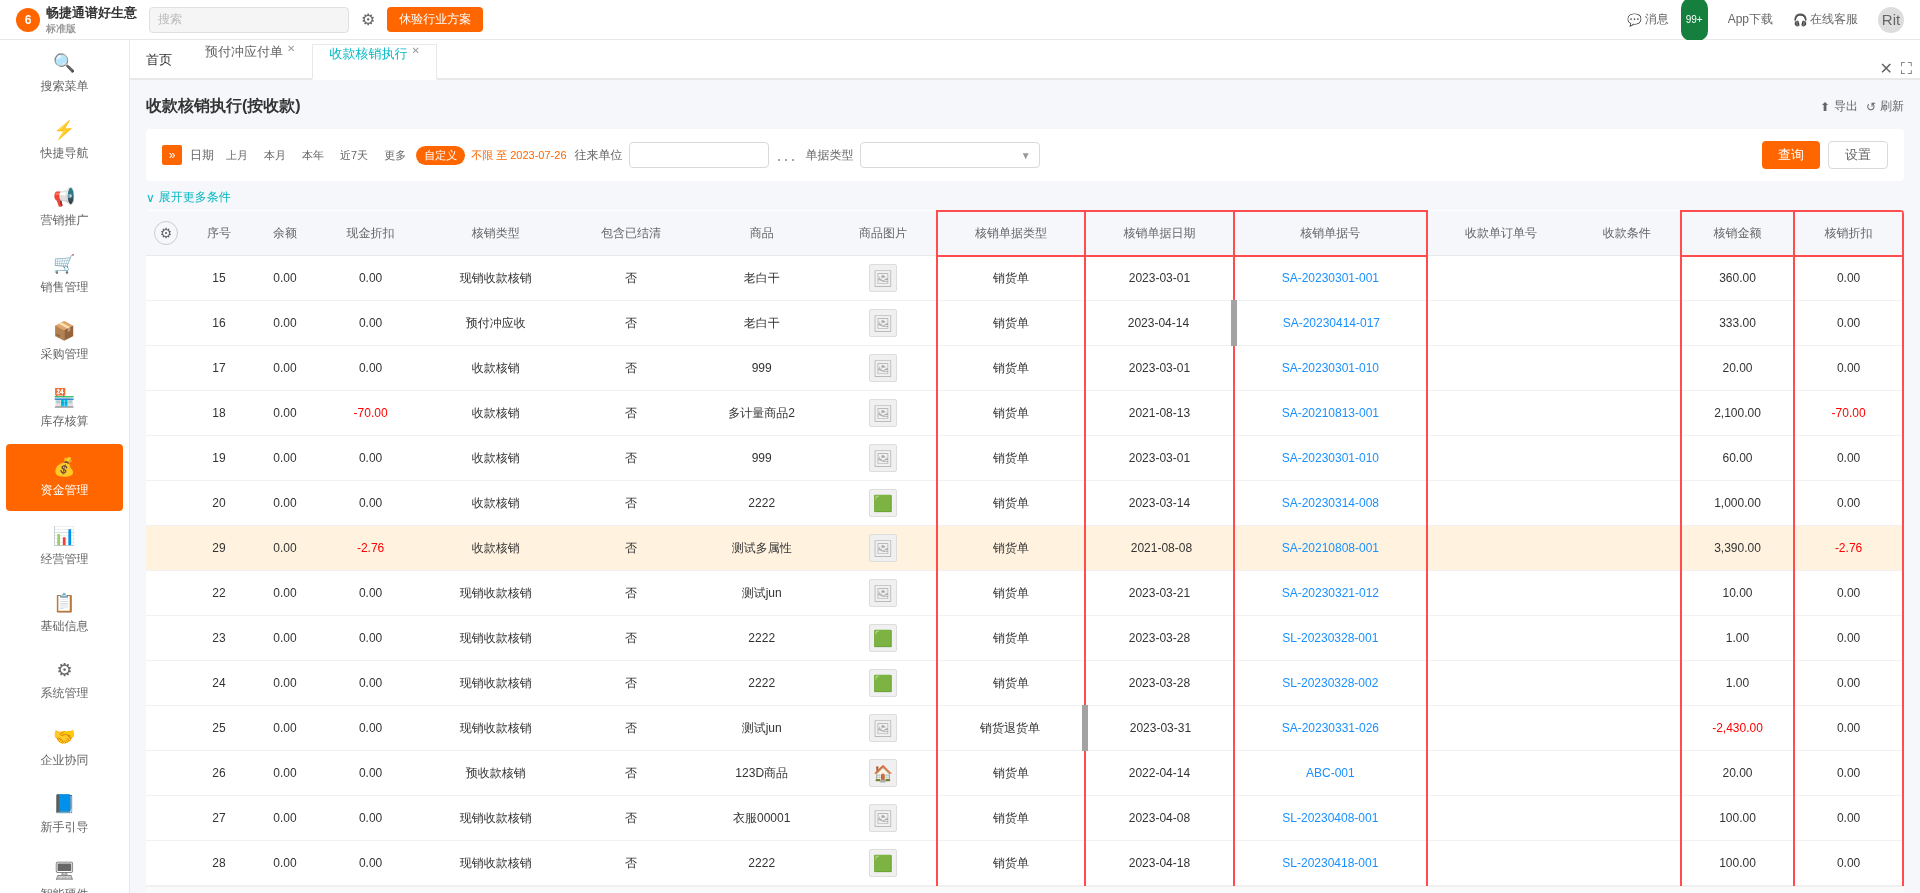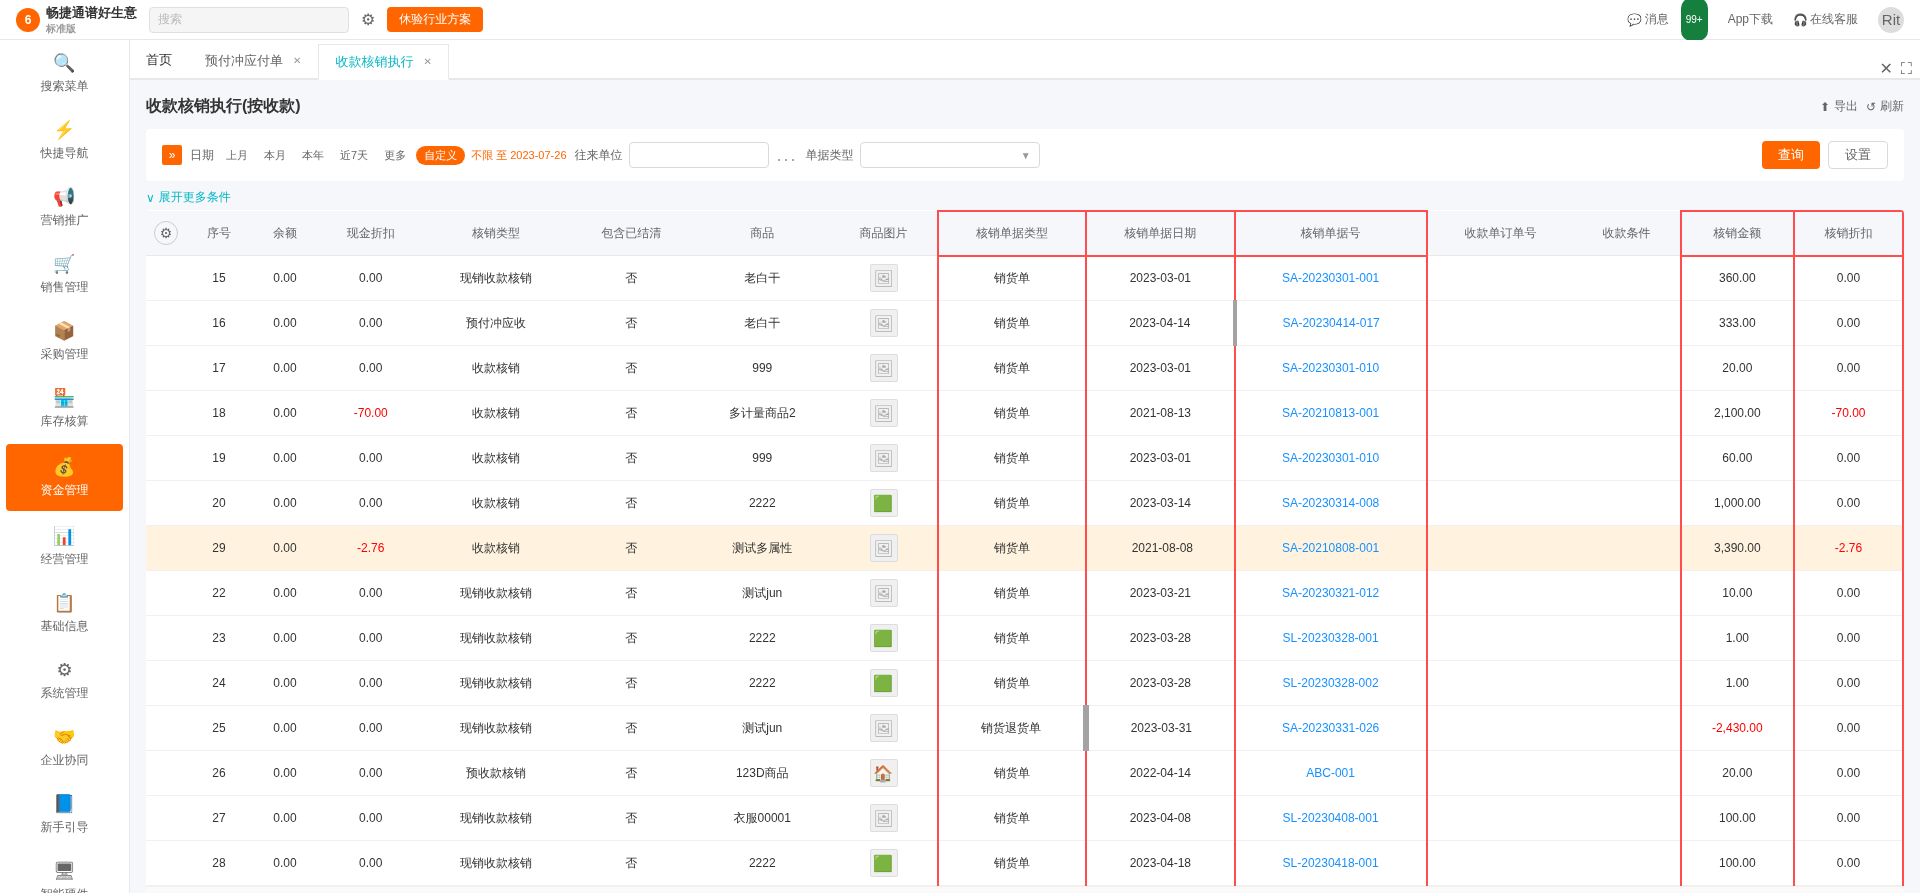--- a/index.html
+++ b/index.html
@@ -26,21 +26,21 @@
     .sidebar { width: 130px; background: #fff; border-right: 1px solid #e8e8e8; display: flex; flex-direction: column; }
     .sidebar-item { display: flex; flex-direction: column; align-items: center; justify-content: center; padding: 12px 8px; cursor: pointer; gap: 4px; color: #666; font-size: 12px; }
     .sidebar-item.active { background: #f60; color: #fff; border-radius: 4px; margin: 2px 6px; }
     .sidebar-icon { font-size: 18px; }
 
     
     .main-content { flex: 1; display: flex; flex-direction: column; overflow: hidden; }
 
     
     .tabs-bar { height: 40px; background: #fff; display: flex; align-items: flex-end; border-bottom: 2px solid #e8e8e8; padding-left: 0; }
-    .tab { display: flex; align-items: center; height: 36px; padding: 0 16px; cursor: pointer; font-size: 13px; color: #666; border: 1px solid transparent; border-bottom: none; gap: 6px; }
+    .tab { display: flex; align-items: flex-start; height: 36px; padding: 0 16px; cursor: pointer; font-size: 13px; color: #666; border: 1px solid transparent; border-bottom: none; }
     .tab.active { background: #fff; color: #09b8c4; border-color: #e8e8e8; border-bottom: 2px solid #fff; margin-bottom: -2px; }
     .tab-home { color: #333; font-size: 13px; padding: 0 16px; height: 36px; display: flex; align-items: center; cursor: pointer; }
     .tab-close { font-size: 10px; color: #999; cursor: pointer; margin-left: 4px; }
     .tabs-right { margin-left: auto; display: flex; align-items: center; padding-right: 8px; gap: 8px; }
     .tabs-right-btn { font-size: 16px; color: #666; cursor: pointer; }
 
     
     .page-content { flex: 1; overflow: auto; padding: 16px; background: #f5f7fa; }
 
     
@@ -280,21 +280,21 @@
       <td></td>
       <td>16</td>
       <td>0.00</td>
       <td class="">0.00</td>
       <td>预付冲应收</td>
       <td>否</td>
       <td>老白干</td>
       <td><span class="img-placeholder">🖼</span></td>
       <td style="border-left:2px solid #ff4d4f;border-right:2px solid #ff4d4f;">销货单</td>
       <td style="border-left:2px solid #ff4d4f;border-right:2px solid #ff4d4f;">2023-04-14</td>
-      <td style="border-left:4px solid #a3a3a3;border-right:2px solid #ff4d4f;"><a class="link-text">SA-20230414-017</a></td>
+      <td style="border-left:6px solid #a3a3a3;border-right:2px solid #ff4d4f;"><a class="link-text">SA-20230414-017</a></td>
       <td></td>
       <td></td>
       <td class="" style="border-left:2px solid #ff4d4f;border-right:2px solid #ff4d4f;">333.00</td>
       <td class="" style="border-left:2px solid #ff4d4f;border-right:2px solid #ff4d4f;">0.00</td>
     </tr>
               <tr>
       <td></td>
       <td>17</td>
       <td>0.00</td>
       <td class="">0.00</td>

